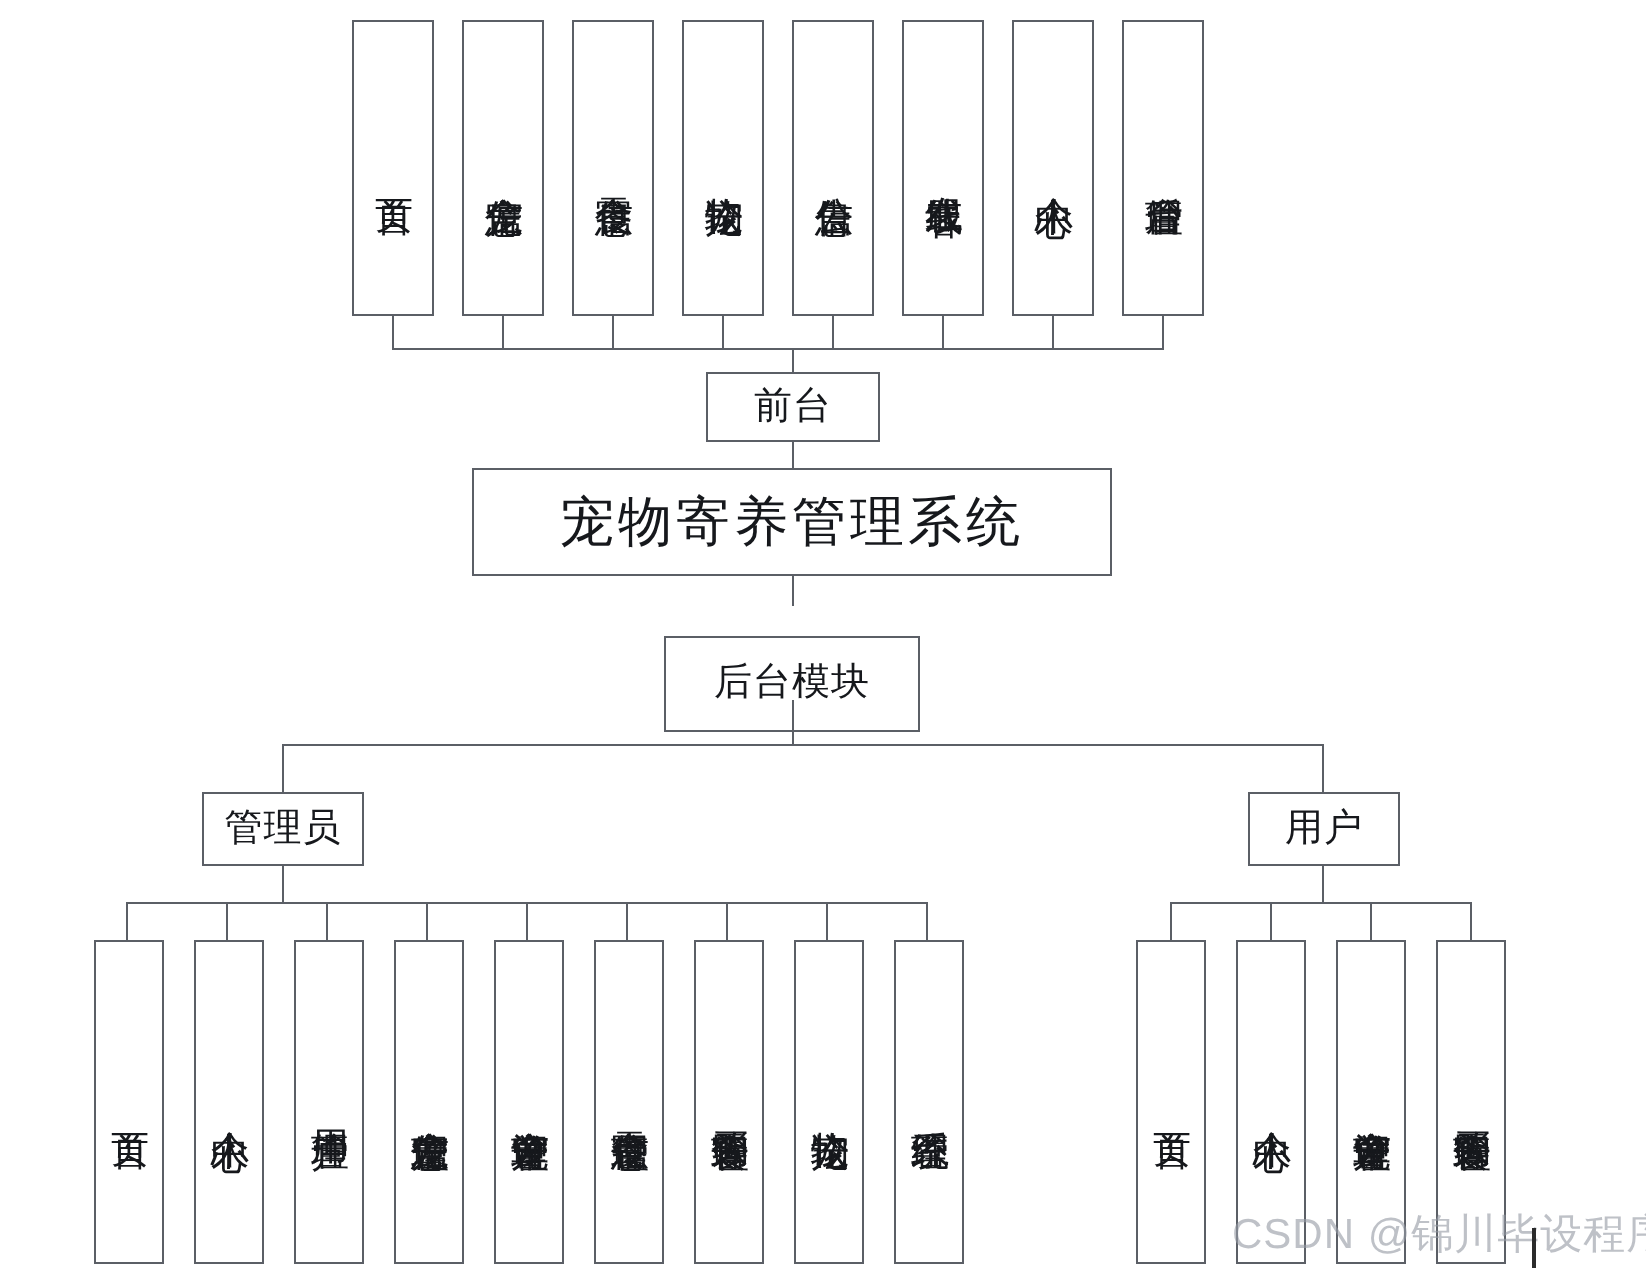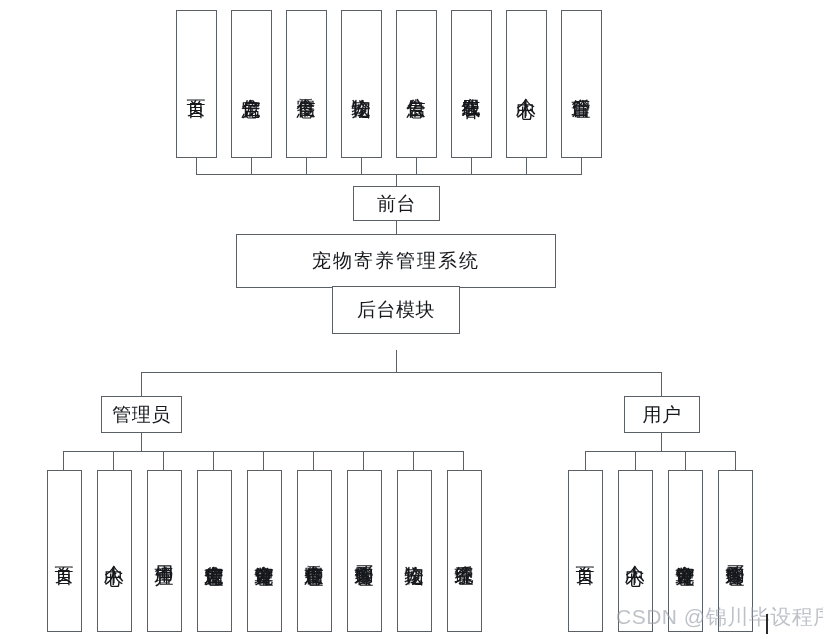--- a/index.html
+++ b/index.html
@@ -46,21 +46,21 @@
     font-size: 19px;
     padding: 3px 0;
     line-height: 1.0;
   }
 
   .node.horiz {
     font-size: 19px;
   }
 
   .node.root {
-    font-size: 19px;
+    font-size: 27px;
     letter-spacing: 2px;
     border-width: 1.4px;
   }
 
   .line {
     position: absolute;
     background: #5b5f66;
   }
   .line.v { width: 1.4px; }
   .line.h { height: 1.4px; }
@@ -130,21 +130,21 @@
   </div>
 
   <div class="line v" style="left:396px; top:221px; height:14px;"></div>
 
   <div class="node root" style="left:236px; top:234px; width:320px; height:54px;">
     <span>宠物寄养管理系统</span>
   </div>
 
   <div class="line v" style="left:396px; top:288px; height:15px;"></div>
 
-  <div class="node horiz" style="left:332px; top:286px; width:128px; height:48px;">
+  <div class="node horiz" style="left:332px; top:318px; width:128px; height:48px;">
     <span>后台模块</span>
   </div>
 
   <div class="line v" style="left:396px; top:350px; height:23px;"></div>
   <div class="line h" style="left:141px; top:372px; width:521px;"></div>
   <div class="line v" style="left:141px; top:372px; height:24px;"></div>
   <div class="line v" style="left:661px; top:372px; height:24px;"></div>
 
   <div class="node horiz" style="left:624px; top:396px; width:76px; height:37px;">
     <span>用户</span>

